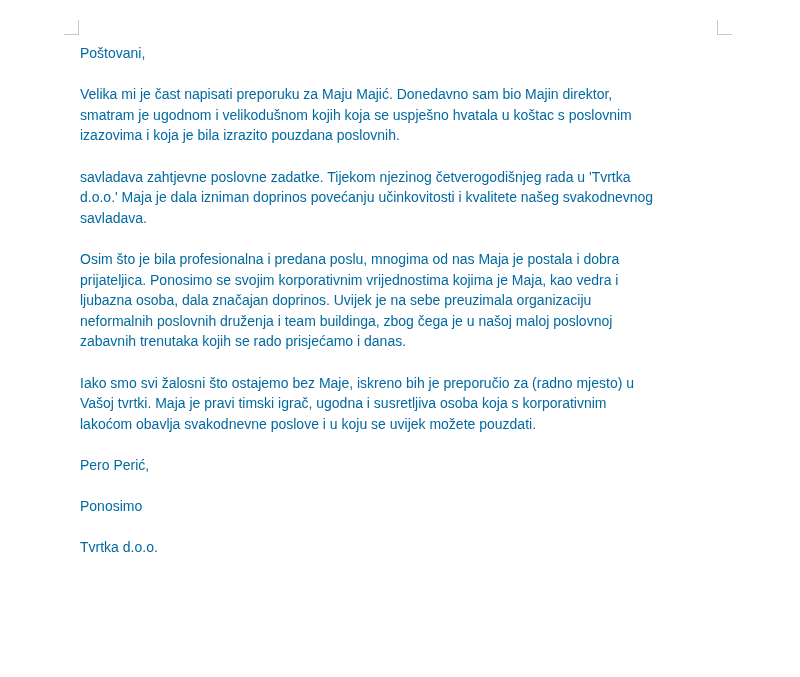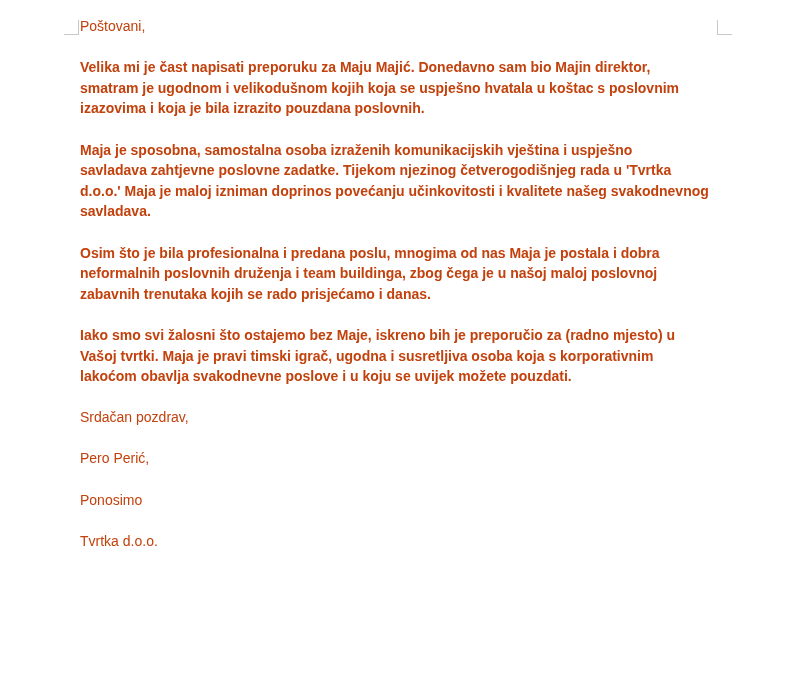--- a/index.html
+++ b/index.html
@@ -2,60 +2,60 @@
 <html><head>
 <meta charset="utf-8">
 <style>
   html, body { margin: 0; padding: 0; background: #ffffff; }
   body { width: 800px; height: 677px; position: relative; overflow: hidden; }
   .page { position: absolute; left: 0; top: 0; width: 800px; height: 677px; background: #ffffff; }
   .corner { position: absolute; width: 14px; height: 14px; }
   .corner-tl { left: 64px; top: 20px; border-right: 1px solid #c8c8c8; border-bottom: 1px solid #c8c8c8; }
   .corner-tr { left: 717px; top: 20px; border-left: 1px solid #c8c8c8; border-bottom: 1px solid #c8c8c8; }
   .body-text {
-    position: absolute; left: 80px; top: 16px; width: 650px;
+    position: absolute; left: 80px; top: 43px; width: 650px;
     font-family: "Liberation Sans", sans-serif;
-    font-size: 14px; line-height: 20.6px; color: #c2410c;
+    font-size: 14px; line-height: 20.6px; color: #0369a1;
   }
   .para { margin: 0 0 20.6px 0; white-space: nowrap; }
-  .line { display: block; font-weight: bold; }
+  .line { display: block; }
 </style>
 </head>
 <body>
 
 <div class="page">
   <div class="corner corner-tl"></div>
   <div class="corner corner-tr"></div>
 
   <div class="body-text">
     <p class="para">Poštovani,</p>
 
     <p class="para">
       <span class="line">Velika mi je čast napisati preporuku za Maju Majić. Donedavno sam bio Majin direktor,</span>
       <span class="line">smatram je ugodnom i velikodušnom kojih koja se uspješno hvatala u koštac s poslovnim</span>
       <span class="line">izazovima i koja je bila izrazito pouzdana poslovnih.</span>
     </p>
 
     <p class="para">
-      <span class="line">Maja je sposobna, samostalna osoba izraženih komunikacijskih vještina i uspješno</span>
       <span class="line">savladava zahtjevne poslovne zadatke. Tijekom njezinog četverogodišnjeg rada u 'Tvrtka</span>
-      <span class="line">d.o.o.' Maja je maloj izniman doprinos povećanju učinkovitosti i kvalitete našeg svakodnevnog</span>
+      <span class="line">d.o.o.' Maja je dala izniman doprinos povećanju učinkovitosti i kvalitete našeg svakodnevnog</span>
       <span class="line">savladava.</span>
     </p>
 
     <p class="para">
       <span class="line">Osim što je bila profesionalna i predana poslu, mnogima od nas Maja je postala i dobra</span>
+      <span class="line">prijateljica. Ponosimo se svojim korporativnim vrijednostima kojima je Maja, kao vedra i</span>
+      <span class="line">ljubazna osoba, dala značajan doprinos. Uvijek je na sebe preuzimala organizaciju</span>
       <span class="line">neformalnih poslovnih druženja i team buildinga, zbog čega je u našoj maloj poslovnoj</span>
       <span class="line">zabavnih trenutaka kojih se rado prisjećamo i danas.</span>
     </p>
 
     <p class="para">
       <span class="line">Iako smo svi žalosni što ostajemo bez Maje, iskreno bih je preporučio za (radno mjesto) u</span>
       <span class="line">Vašoj tvrtki. Maja je pravi timski igrač, ugodna i susretljiva osoba koja s korporativnim</span>
       <span class="line">lakoćom obavlja svakodnevne poslove i u koju se uvijek možete pouzdati.</span>
     </p>
 
-    <p class="para">Srdačan pozdrav,</p>
     <p class="para">Pero Perić,</p>
     <p class="para">Ponosimo</p>
     <p class="para">Tvrtka d.o.o.</p>
   </div>
 </div>
 
 </body></html>

